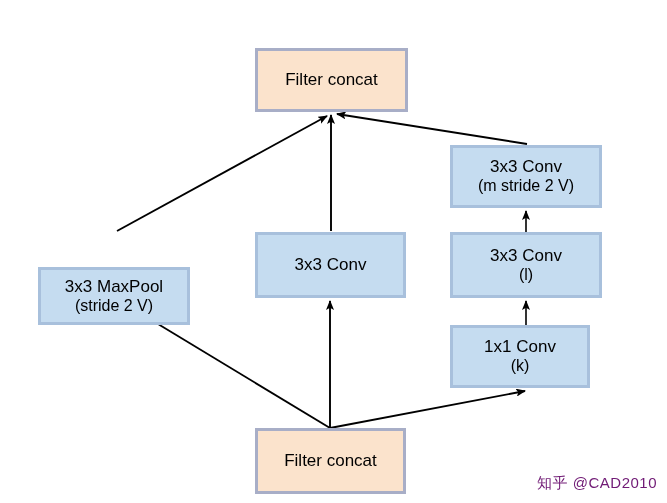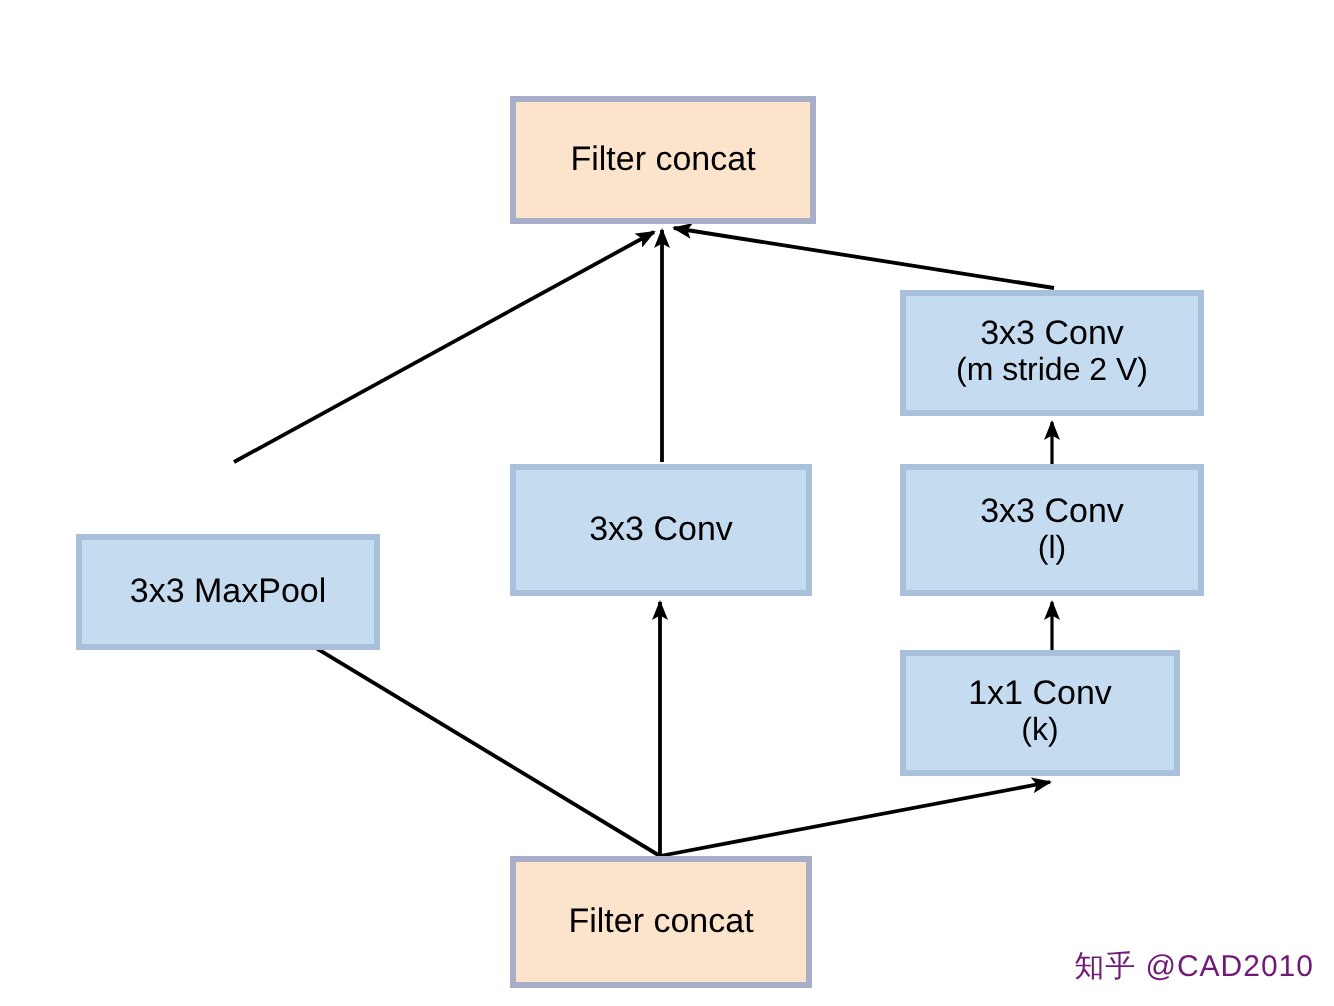--- a/index.html
+++ b/index.html
@@ -107,20 +107,21 @@
 
   </div>
 
   <div class="node blue" id="n-conv-m">
     <span class="node-line1">3x3 Conv</span>
     <span class="node-line2">(m stride 2 V)</span>
   </div>
 
   <div class="node blue" id="n-maxpool">
     <span class="node-line1">3x3 MaxPool</span>
+    <span class="node-line2">(stride 2 V)</span>
   </div>
 
   <div class="node blue" id="n-conv-n">
     <span class="node-line1">3x3 Conv</span>
   </div>
 
   <div class="node blue" id="n-conv-l">
     <span class="node-line1">3x3 Conv</span>
     <span class="node-line2">(l)</span>
   </div>

